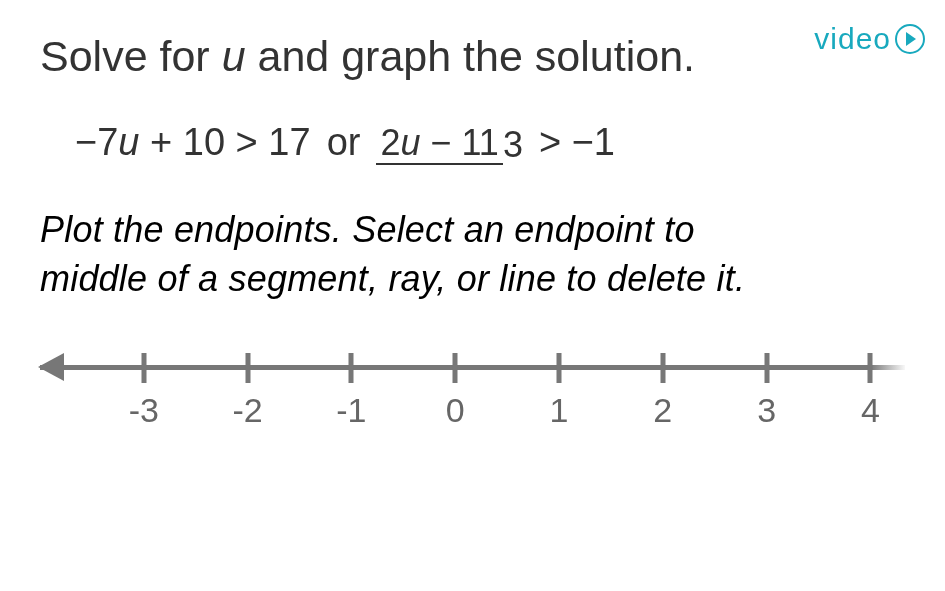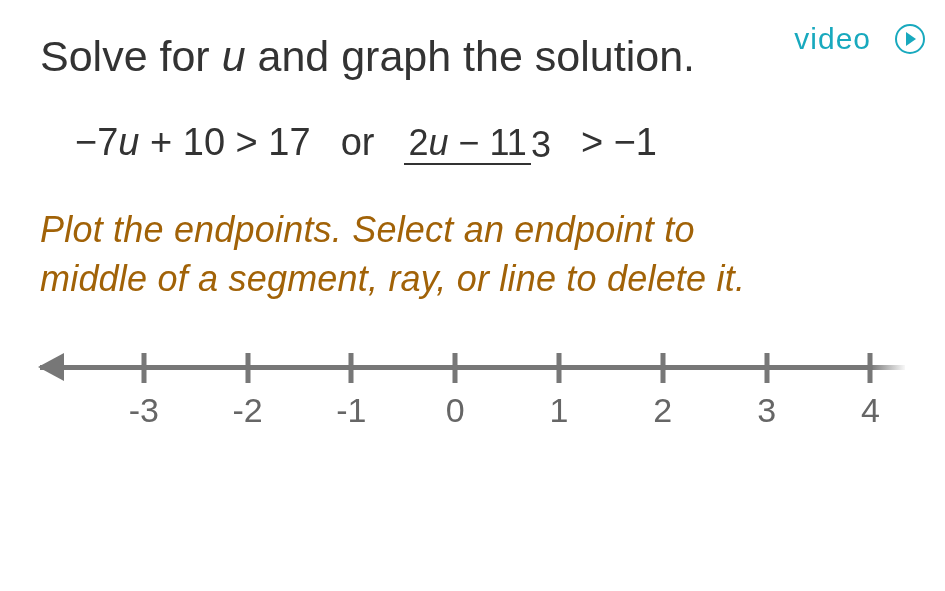--- a/index.html
+++ b/index.html
@@ -18,21 +18,21 @@
   }
   .video-link {
     position: absolute;
     top: -10px;
     right: 20px;
     color: #00a0b7;
     font-size: 30px;
     letter-spacing: 1px;
     display: flex;
     align-items: center;
-    gap: 24px;
+    gap: 4px;
     opacity: 0.9;
   }
   .video-link .play {
     display: inline-flex;
     width: 30px; height: 30px;
     border: 2.5px solid #00a0b7;
     border-radius: 50%;
     align-items: center;
     justify-content: center;
   }
@@ -48,41 +48,41 @@
     color: #333;
     margin-top: 32px;
   }
   .prompt .var { font-style: italic; }
   .ineq-row {
     display: flex;
     align-items: center;
     font-size: 38px;
     color: #333;
     margin: 40px 0 0 35px;
-    gap: 30px;
+    gap: 16px;
   }
   .ineq-row .var { font-style: italic; }
   .frac {
     display: inline-flex;
     flex-direction: row;
     align-items: center;
     line-height: 1.05;
     font-size: 36px;
     position: relative;
     top: 2px;
   }
   .frac .num {
     border-bottom: 2.5px solid #333;
     padding: 0 4px 1px 4px;
   }
   .frac .den { padding-top: 1px; }
   .hint {
     font-size: 36px;
     font-style: italic;
-    color: #a16207;
+    color: #000000;
     margin-top: 42px;
     line-height: 1.35;
     letter-spacing: 0.2px;
   }
   .numline-wrap {
     margin-top: 42px;
     width: 100%;
   }
   .numline {
     position: relative;

